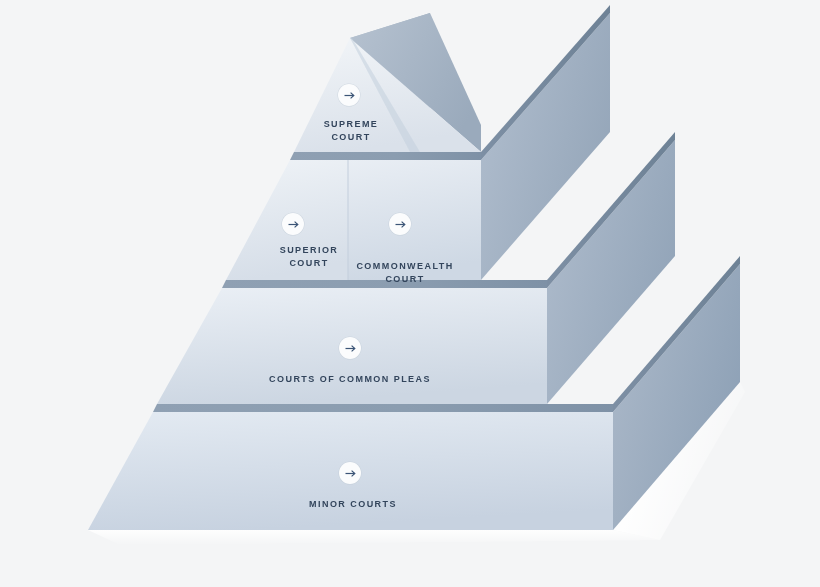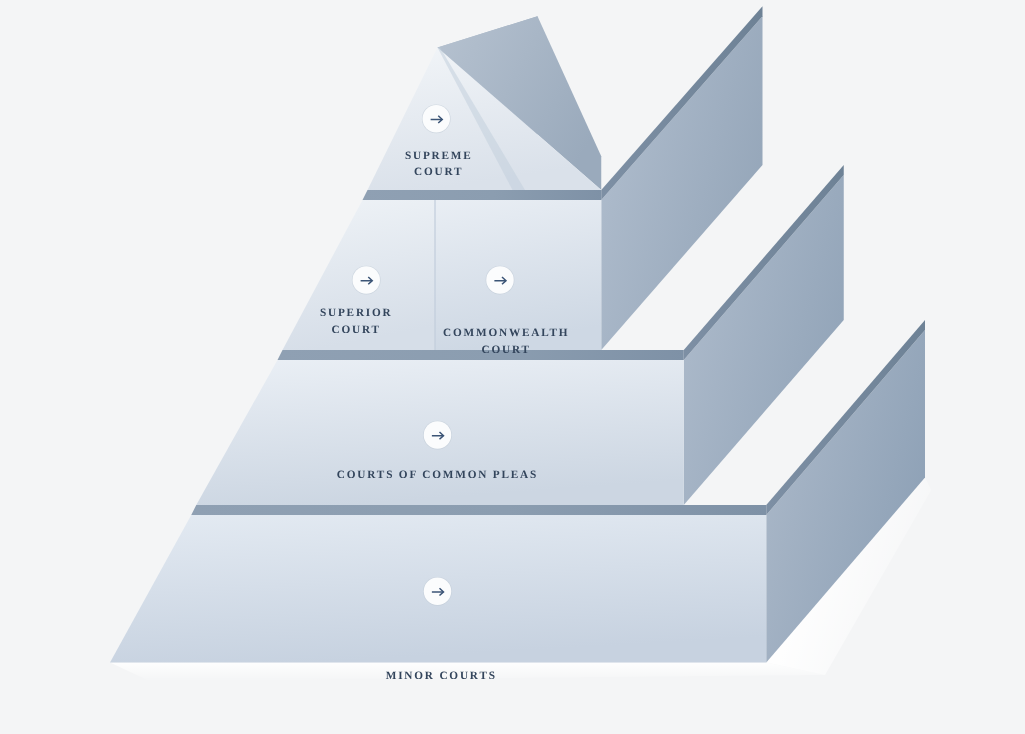--- a/index.html
+++ b/index.html
@@ -8,21 +8,20 @@
     overflow: hidden;
   }
   body {
     background: #f4f5f6;
     font-family: "Liberation Sans", sans-serif;
   }
   #stage {
     position: relative;
     width: 820px;
     height: 587px;
-    font-family: Liberation Serif, serif;
   }
   #pyramid-svg {
     position: absolute;
     top: 0; left: 0;
     width: 820px;
     height: 587px;
   }
   .tier-label {
     position: absolute;
     text-align: center;
@@ -180,21 +179,21 @@
   <div class="tier-label" style="left:281px; top:118px; width:140px;">SUPREME
 COURT</div>
   <div class="node-hit" style="left:296px; top:50px; width:172px; height:100px;"></div>
 
   <div class="arrow-chip" style="left:282px; top:213px;">
     <svg width="13" height="13" viewBox="0 0 13 13">
       <line x1="1.5" y1="6.5" x2="10.5" y2="6.5" stroke="#3b5476" stroke-width="1.2"></line>
       <polyline points="7.6,3.6 10.8,6.5 7.6,9.4" fill="none" stroke="#3b5476" stroke-width="1.2"></polyline>
     </svg>
   </div>
-  <div class="tier-label" style="left:220px; top:244px; width:130px;">SUPERIOR
+  <div class="tier-label" style="left:244px; top:244px; width:130px;">SUPERIOR
 COURT</div>
   <div class="node-hit" style="left:232px; top:165px; width:112px; height:112px;"></div>
 
   <div class="arrow-chip" style="left:389px; top:213px;">
     <svg width="13" height="13" viewBox="0 0 13 13">
       <line x1="1.5" y1="6.5" x2="10.5" y2="6.5" stroke="#3b5476" stroke-width="1.2"></line>
       <polyline points="7.6,3.6 10.8,6.5 7.6,9.4" fill="none" stroke="#3b5476" stroke-width="1.2"></polyline>
     </svg>
   </div>
   <div class="tier-label" style="left:330px; top:244px; width:150px;margin-top:16px;">COMMONWEALTH
@@ -209,16 +208,16 @@
   </div>
   <div class="tier-label" style="left:200px; top:373px; width:300px;">COURTS OF COMMON PLEAS</div>
   <div class="node-hit" style="left:170px; top:292px; width:372px; height:108px;"></div>
 
   <div class="arrow-chip" style="left:339px; top:462px;">
     <svg width="13" height="13" viewBox="0 0 13 13">
       <line x1="1.5" y1="6.5" x2="10.5" y2="6.5" stroke="#3b5476" stroke-width="1.2"></line>
       <polyline points="7.6,3.6 10.8,6.5 7.6,9.4" fill="none" stroke="#3b5476" stroke-width="1.2"></polyline>
     </svg>
   </div>
-  <div class="tier-label" style="left:253px; top:498px; width:200px;margin-top:36px;">MINOR COURTS</div>
+  <div class="tier-label" style="left:253px; top:498px; width:200px;">MINOR COURTS</div>
   <div class="node-hit" style="left:100px; top:416px; width:508px; height:110px;"></div>
 
 </div>
 
 </body></html>

